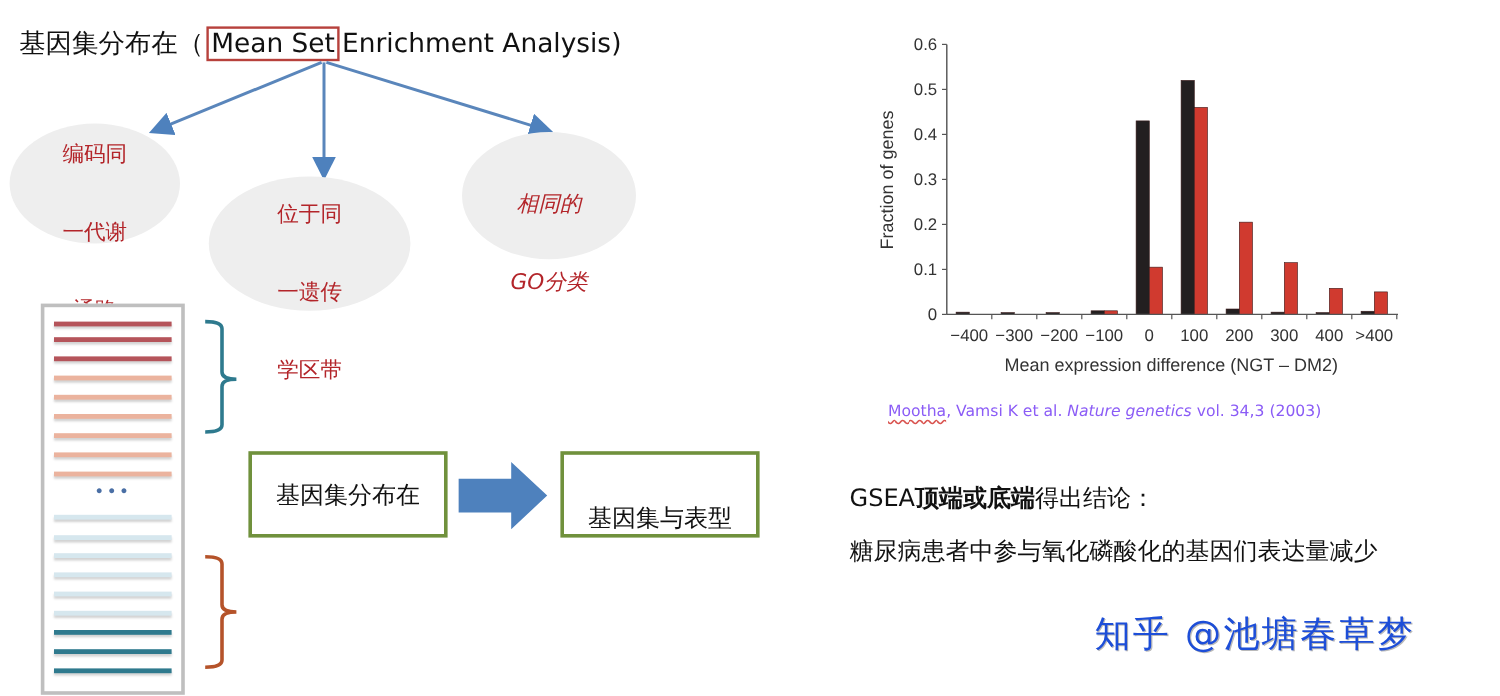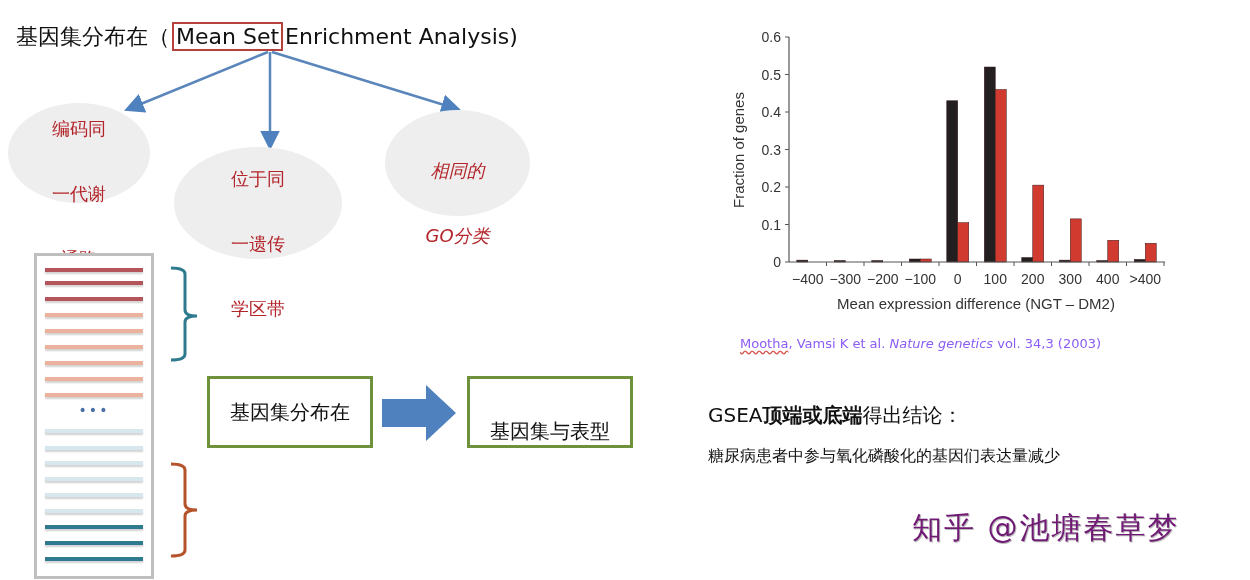--- a/index.html
+++ b/index.html
@@ -10,22 +10,22 @@
   .bubble{background:#eeeeee;border-radius:50%;display:flex;align-items:center;justify-content:center;text-align:center;color:#b3252a;font-size:18px;line-height:25px;}
   .bubble span{display:block;width:70px;margin-top:40px;}
   .listbox{left:34px;top:253px;width:114px;height:320px;border:3px solid #bfbfbf;background:#fff;}
   .ln{position:absolute;left:8px;width:98px;height:4px;box-shadow:0 2px 2px rgba(0,0,0,0.18);}
   .dots{position:absolute;left:0;width:114px;text-align:center;font-size:14px;color:#4a6fa5;letter-spacing:2px;top:146px;}
   .gbox{border:3px solid #70913c;background:#fff;font-size:20px;line-height:27px;text-align:center;display:flex;align-items:center;justify-content:center;color:#111;}
   .cite{left:740px;top:336px;font-size:13px;color:#8b5cf6;white-space:nowrap;}
   .cite .sq{text-decoration:underline wavy #d9534f;text-underline-offset:2px;}
   .cite i{font-style:italic;}
   .concl1{left:708px;top:402px;font-size:20px;white-space:nowrap;}
-  .concl2{left:708px;top:446px;font-size:16px;white-space:nowrap;}
-  .wm{left:912px;top:508px;font-size:30px;color:#701a75;white-space:nowrap;letter-spacing:2px;text-shadow:1px 1px 0 #b9b9b9;}
+  .concl2{left:708px;top:446px;font-size:20px;white-space:nowrap;}
+  .wm{left:912px;top:508px;font-size:30px;color:#1d4ed8;white-space:nowrap;letter-spacing:2px;text-shadow:1px 1px 0 #b9b9b9;}
   .chart-text{font-family:"Liberation Sans","DejaVu Sans",sans-serif;fill:#333;}
 </style>
 </head>
 <body>
 
 <div class="abs title">
   <span>基因集分布在（</span><span class="boxed">Mean Set</span><span>Enrichment Analysis)</span>
 </div>
 
 <svg class="abs" style="left:0;top:0;" width="600" height="160">

